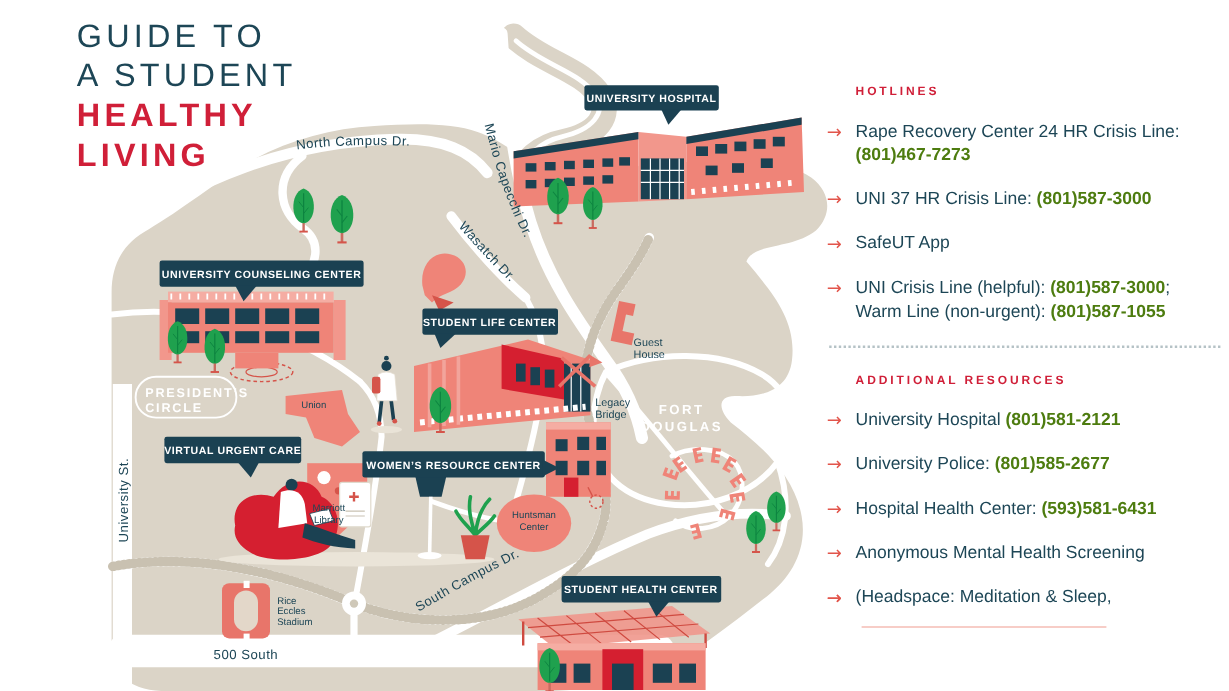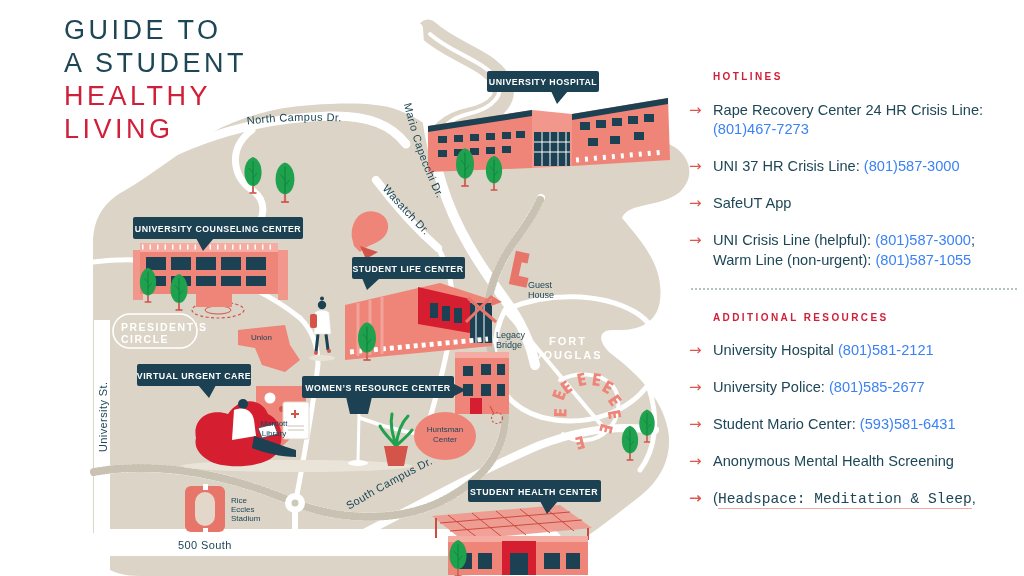--- a/index.html
+++ b/index.html
@@ -3,34 +3,34 @@
 <meta charset="utf-8">
 <style>
   html,body{margin:0;padding:0;background:#fff;}
   .page{position:relative;width:1024px;height:576px;background:#fff;overflow:hidden;
         font-family:"Liberation Sans",sans-serif;}
   svg{position:absolute;left:0;top:0;}
 
   
   .title{position:absolute;left:64px;top:14px;font-size:27px;line-height:33px;
          letter-spacing:3.5px;color:#1d4656;font-weight:500;}
-  .title .red{color:#d01f38;font-weight:normal;}
+  .title .red{color:#d01f38;font-weight:bold;}
 
   
   .right-panel{position:absolute;left:713px;top:70px;width:304px;color:#1d4656;
                font-size:14.6px;line-height:1.36;}
   .right-panel h2{font-size:10px;letter-spacing:2.4px;color:#d01f38;
                   margin:0 0 17px 0;font-weight:bold;}
   .right-panel ul{list-style:none;margin:0;padding:0;}
   .right-panel li{position:relative;margin-bottom:17px;}
   .arrow{position:absolute;left:-24px;top:-1px;color:#e2554b;
          font-family:"DejaVu Sans",sans-serif;font-size:15px;}
-  .phone{font-weight:normal;color:#3b82f6;}
+  .phone{font-weight:bold;color:#4d7c0f;}
   .divider{border:none;border-top:2px dotted #b5c2c6;margin:5px 0 21px -22px;width:326px;}
-  .app-underline{border-bottom:1.5px solid #f2aca3;padding-bottom:1px;font-family:Liberation Mono, monospace;}
+  .app-underline{border-bottom:1.5px solid #f2aca3;padding-bottom:16px;}
 
   
   .map-label-text{font-family:"Liberation Sans",sans-serif;font-size:8.8px;font-weight:600;
                   fill:#ffffff;letter-spacing:.5px;}
   .street-text{font-family:"Liberation Sans",sans-serif;font-size:11px;fill:#1d4656;
                letter-spacing:.4px;}
   .small-text{font-family:"Liberation Sans",sans-serif;font-size:8px;fill:#1d4656;}
   .small-text9{font-family:"Liberation Sans",sans-serif;font-size:9px;fill:#1d4656;}
   .white-place{font-family:"Liberation Sans",sans-serif;font-weight:bold;fill:#ffffff;}
 </style>
@@ -420,21 +420,21 @@
     <li>
       <span class="arrow">→</span>
       <span>University Hospital </span><span class="phone">(801)581-2121</span>
     </li>
     <li>
       <span class="arrow">→</span>
       <span>University Police: </span><span class="phone">(801)585-2677</span>
     </li>
     <li>
       <span class="arrow">→</span>
-      <span>Student Mario Center: </span><span class="phone">(593)581-6431</span>
+      <span>Hospital Health Center: </span><span class="phone">(593)581-6431</span>
     </li>
     <li>
       <span class="arrow">→</span>
       <span>Anonymous Mental Health Screening</span>
     </li>
     <li>
       <span class="arrow">→</span>
     </li>
     <li>
       <span class="arrow">→</span>

